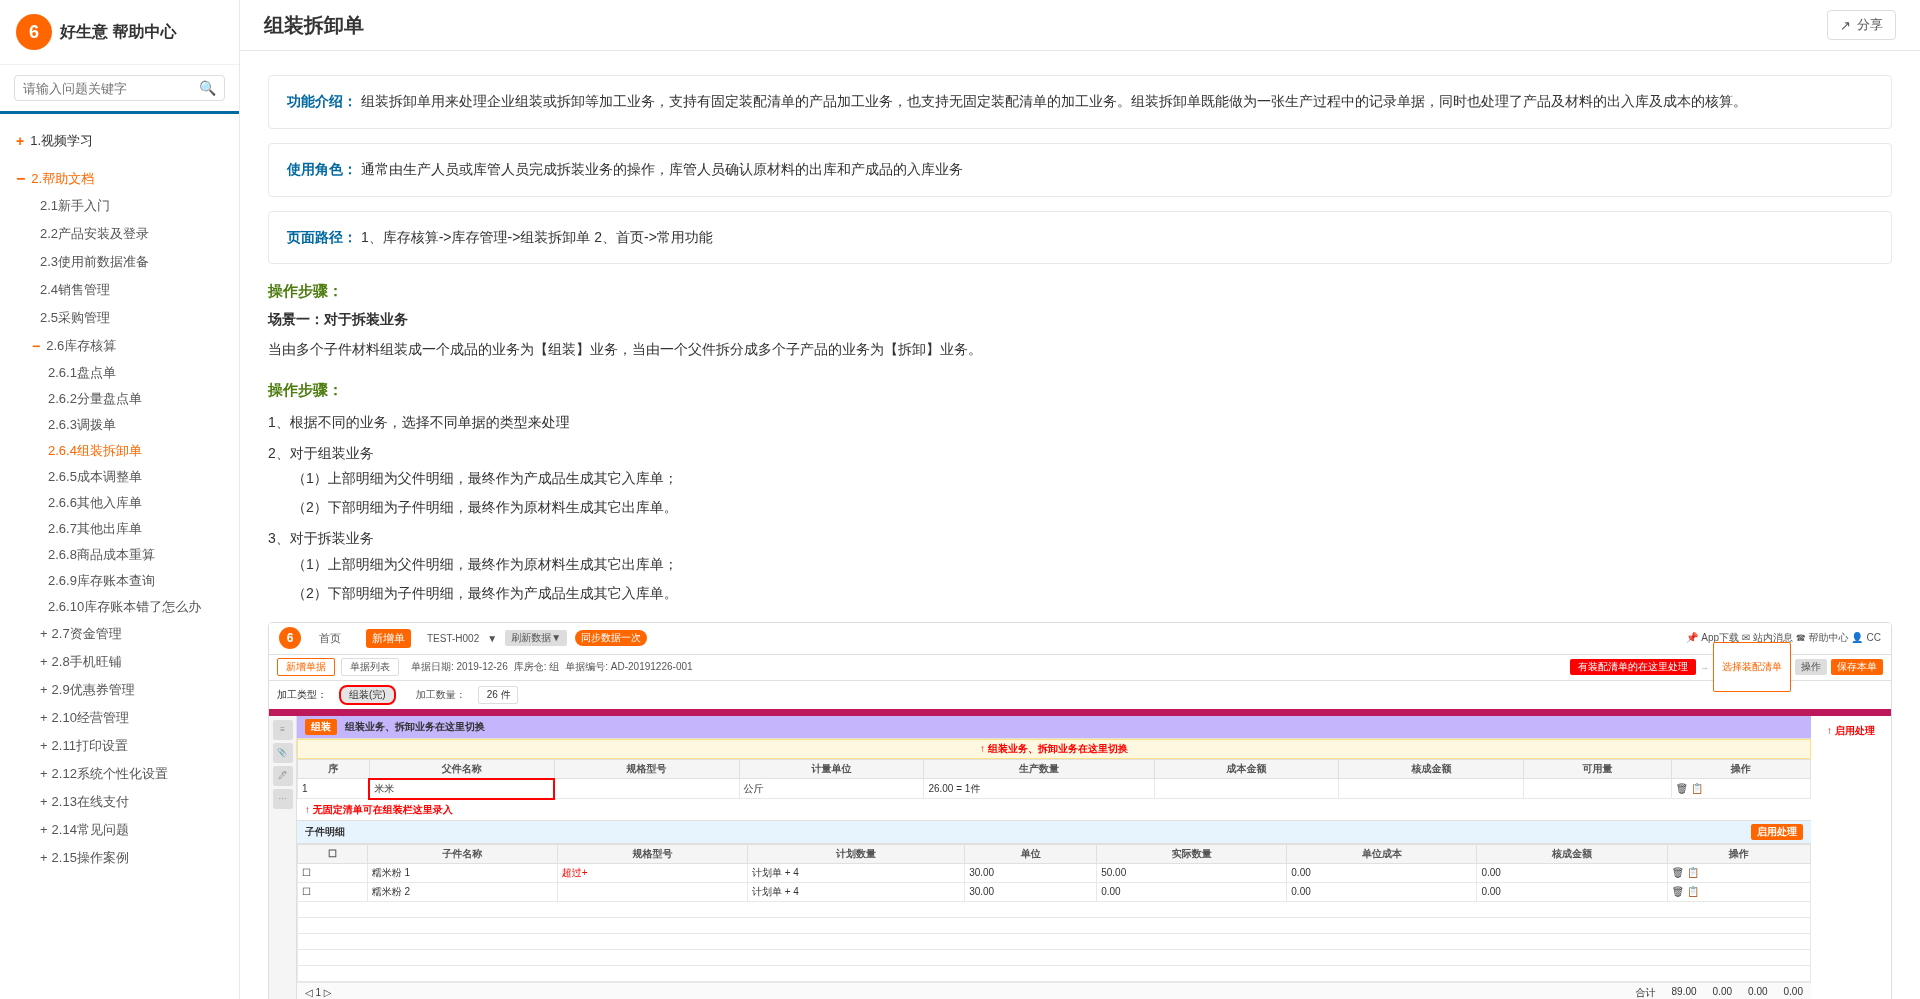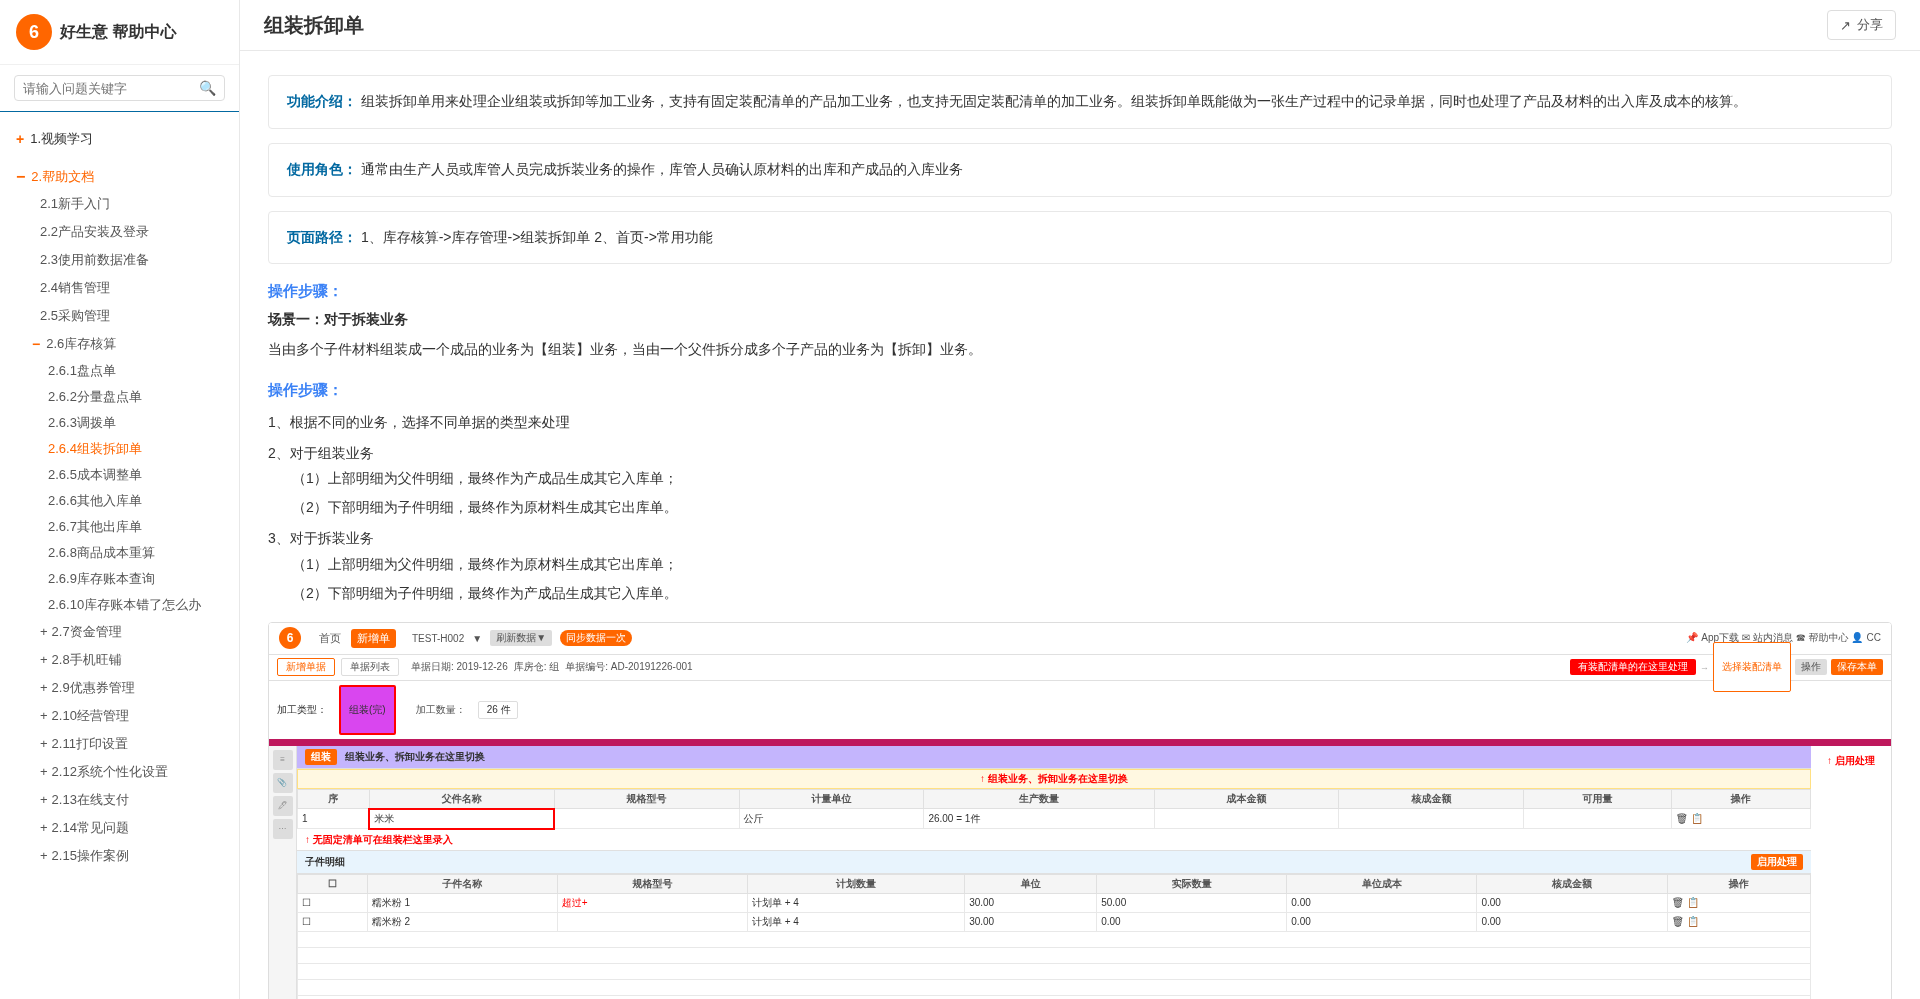--- a/index.html
+++ b/index.html
@@ -27,21 +27,21 @@
       background: #f60;
       border-radius: 50%;
       display: flex; align-items: center; justify-content: center;
       color: #fff; font-size: 18px; font-weight: bold;
       margin-right: 8px;
       flex-shrink: 0;
     }
     .logo-text { font-size: 16px; font-weight: bold; color: #333; }
     .search-area {
       padding: 10px 14px;
-      border-bottom: 1px solid #0369a1;
+      border-bottom: 3px solid #0369a1;
     }
     .search-box {
       display: flex; align-items: center;
       border: 1px solid #ddd; border-radius: 4px;
       padding: 4px 8px; background: #fff;
     }
     .search-box input {
       border: none; outline: none; flex: 1; font-size: 13px; color: #999;
       background: transparent;
     }
@@ -94,21 +94,21 @@
 
     #content {
       flex: 1; overflow-y: auto; padding: 24px 28px; background: #fff; margin: 0;
     }
 
     .info-block {
       background: #fff; border: 1px solid #e8e8e8; border-radius: 4px;
       padding: 14px 18px; margin-bottom: 14px; line-height: 1.7; font-size: 14px; color: #333;
     }
     .section-label { font-weight: bold; color: #0369a1; }
-    .ops-title { font-weight: bold; font-size: 15px; margin: 18px 0 10px; color: #3b82f6; }
+    .ops-title { font-weight: bold; font-size: 15px; margin: 18px 0 10px; color: #4d7c0f; }
     .scenario-title { font-weight: bold; font-size: 14px; margin: 10px 0 8px; color: #333; }
     .body-text { font-size: 14px; color: #333; line-height: 1.8; margin-bottom: 6px; }
     .step-item { margin-bottom: 6px; line-height: 1.8; }
     .sub-step { padding-left: 24px; }
     .sub-step-item { margin-bottom: 4px; line-height: 1.8; }
 
     
     .screenshot-container {
       border: 1px solid #ddd; border-radius: 4px; overflow: hidden;
       margin-top: 16px;
@@ -122,21 +122,21 @@
       font-size: 11px;
     }
     .mock-topbar {
       background: #fff;
       border-bottom: 1px solid #e0e0e0;
       padding: 4px 10px;
       display: flex; align-items: center; gap: 8px;
       height: 32px;
     }
     .mock-logo { width: 22px; height: 22px; background: #f60; border-radius: 50%; display:flex;align-items:center;justify-content:center;color:#fff;font-size:12px;font-weight:bold; }
-    .mock-nav-items { display:flex; gap:4px; margin-left:4px;align-items:flex-end; }
+    .mock-nav-items { display:flex; gap:19px; margin-left:4px;align-items:flex-end; }
     .mock-nav-item { padding:2px 6px; font-size:11px; color:#555; border-radius:2px; cursor:pointer; }
     .mock-nav-item.active-tab { background:#f60; color:#fff; border-radius:3px; }
     .mock-table { width:100%; border-collapse:collapse; font-size:10px; }
     .mock-table th { background:#f5f5f5; border:1px solid #e0e0e0; padding:2px 4px; text-align:center; color:#555; }
     .mock-table td { border:1px solid #e8e8e8; padding:2px 4px; color:#333; }
     .mock-table td.highlight { border:2px solid red; }
   </style>
 </head>
 <body>
 
@@ -309,21 +309,21 @@
             <span style="background:red;border-radius:2px;padding:1px 8px;color:#fff;font-size:10px;">有装配清单的在这里处理</span>
             <span style="font-size:9px;color:#aaa;">→</span>
             <span style="background:#fff;border:1px solid #f60;border-radius:2px;padding:17px 8px;color:#f60;font-size:10px;">选择装配清单</span>
             <span style="background:#ddd;border-radius:2px;padding:1px 6px;color:#555;font-size:10px;">操作</span>
             <span style="background:#f60;border-radius:2px;padding:1px 6px;color:#fff;font-size:10px;">保存本单</span>
           </div>
         </div>
 
         <div style="padding:4px 8px;display:flex;align-items:center;gap:12px;font-size:10px;background:#fff;border-bottom:7px solid #be185d;text-align:right;">
           <span>加工类型：</span>
-          <span style="border:2px solid red;border-radius:2px;padding:16px 8px;background:#d946ef;font-size:10px;">组装(完)</span>
+          <span style="border:2px solid red;border-radius:8px;padding:1px 8px;background:#e5e5e5;font-size:10px;">组装(完)</span>
           <span style="font-size:10px;color:#555;margin-left:8px;">加工数量：</span>
           <span style="border:1px solid #ddd;border-radius:2px;padding:1px 6px;background:#fff;font-size:10px;min-width:40px;">26 件</span>
         </div>
 
         <div style="display:flex;">
 
           <div style="width:28px;background:#f5f5f5;border-right:1px solid #e0e0e0;display:flex;flex-direction:column;align-items:center;padding:4px 0;gap:3px;font-size:8px;color:#888;">
             <div style="width:20px;height:20px;background:#ddd;border-radius:2px;display:flex;align-items:center;justify-content:center;">≡</div>
             <div style="width:20px;height:20px;background:#ddd;border-radius:2px;display:flex;align-items:center;justify-content:center;">📎</div>
             <div style="width:20px;height:20px;background:#ddd;border-radius:2px;display:flex;align-items:center;justify-content:center;">🖊</div>

